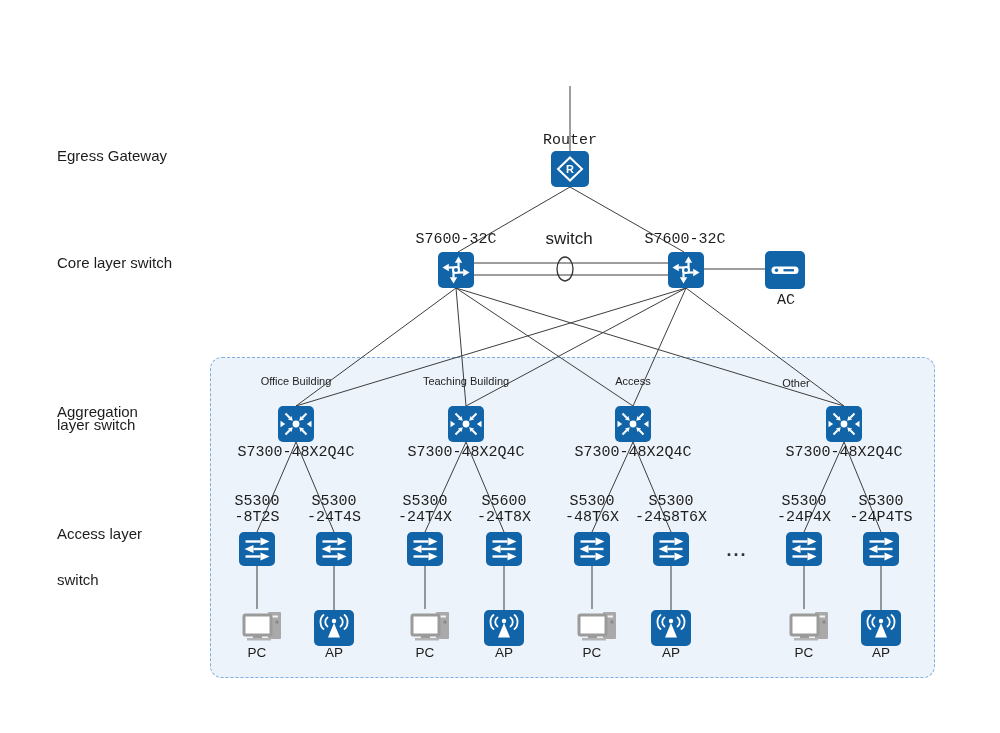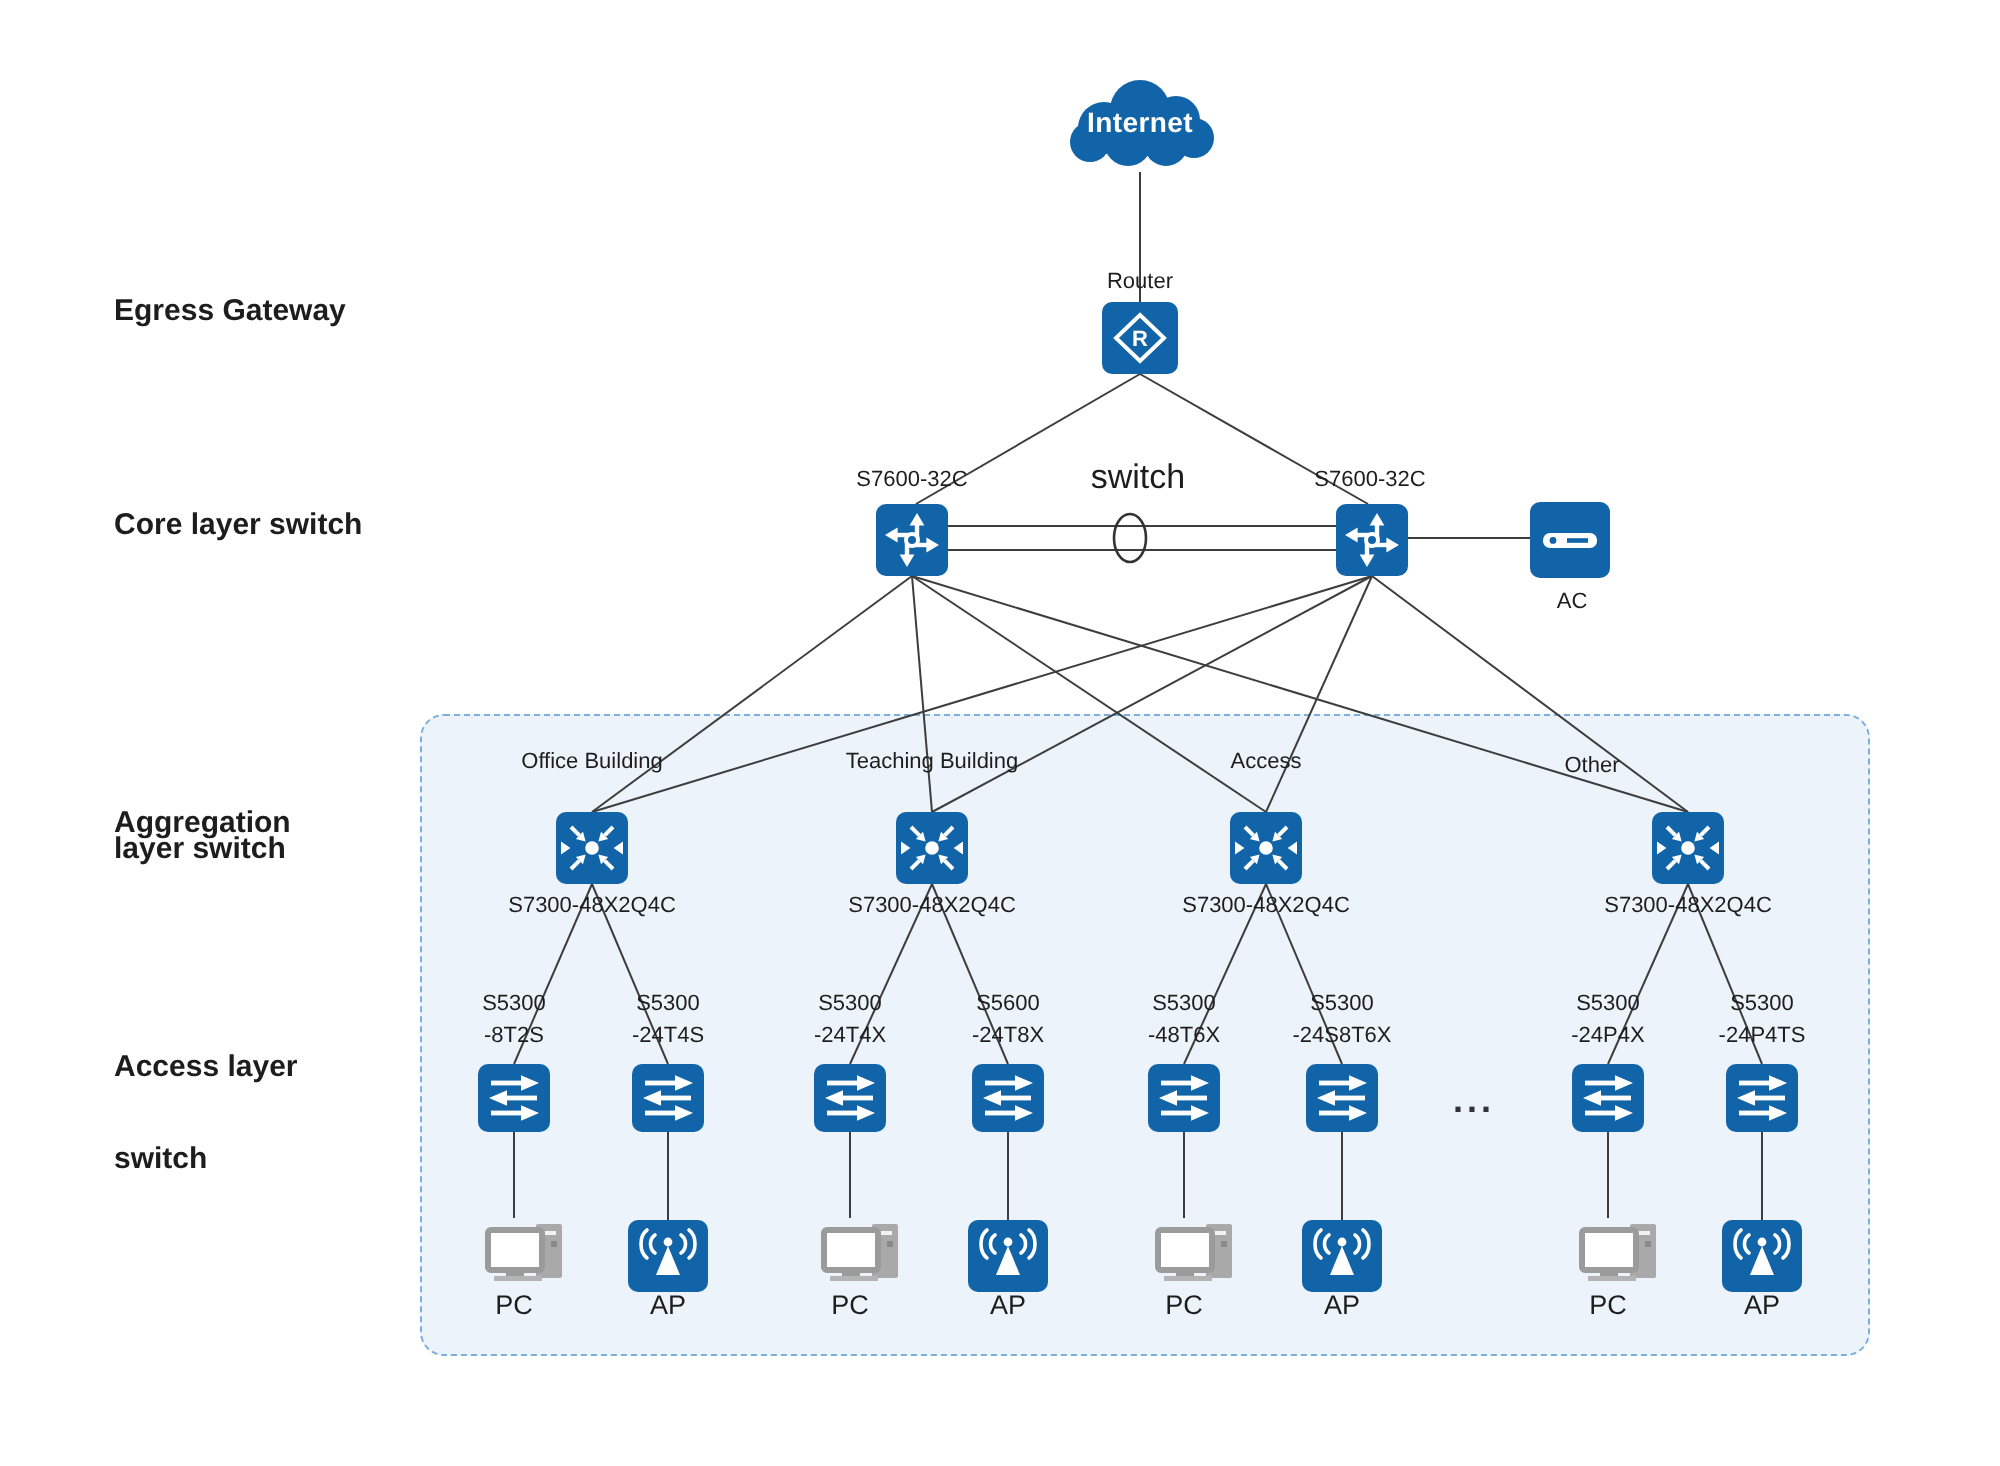--- a/index.html
+++ b/index.html
@@ -1,25 +1,25 @@
 <!DOCTYPE html>
 <html><head>
 <meta charset="utf-8">
 <style>
   html,body{margin:0;padding:0;background:#fff;}
   .stage{
     position:relative;width:1000px;height:733px;background:#ffffff;
     font-family:"Liberation Sans", sans-serif;color:#1d1d1d;overflow:hidden;
   }
   .clabel{position:absolute;transform:translateX(-50%);white-space:nowrap;text-align:center;}
-  .f13{font-size:11px;line-height:16px;}
+  .f13{font-size:15px;line-height:16px;font-family:Liberation Mono, monospace;}
   .f14{font-size:13.5px;line-height:16px;}
   .f15{font-size:11px;line-height:18px;}
   .f17{font-size:17px;line-height:20px;}
-  .rowlabel{position:absolute;left:57px;font-size:15px;line-height:18px;white-space:nowrap;font-weight:bold;}
+  .rowlabel{position:absolute;left:57px;font-size:15px;line-height:18px;white-space:nowrap;}
   .region{
     position:absolute;left:210px;top:357px;width:725px;height:321px;
     background:#edf3fa;border:1.5px dashed #7cafdb;border-radius:12px;box-sizing:border-box;
   }
   .wires{position:absolute;left:0;top:0;pointer-events:none;}
   .node{position:absolute;}
   .node svg{display:block;}
   .cloud{position:absolute;left:528px;top:34px;width:84px;height:52px;}
   .cloud .cloud-text{
     position:absolute;left:0;top:19px;width:100%;text-align:center;
@@ -164,26 +164,20 @@
     <ellipse cx="565" cy="269" rx="8" ry="12" fill="none" stroke="#333" stroke-width="1.3"></ellipse>
   </svg>
 
   <div class="rowlabel" style="top:147px">Egress Gateway</div>
   <div class="rowlabel" style="top:254px">Core layer switch</div>
   <div class="rowlabel" style="top:403px">Aggregation</div>
   <div class="rowlabel" style="top:416px">layer switch</div>
   <div class="rowlabel" style="top:525px">Access layer</div>
   <div class="rowlabel" style="top:571px">switch</div>
 
-  <div class="cloud">
-    <svg width="84" height="52">
-        <use href="#sym-cloud"></use>
-      </svg>
-    <span class="cloud-text">Internet</span>
-  </div>
 
   <div class="clabel f13" style="left:570px;top:133px">Router</div>
   <div class="node" style="left:551px;top:151px">
     <svg width="38" height="36">
         <use href="#sym-router"></use>
       </svg>
   </div>
 
   <div class="clabel f13" style="left:456px;top:232px">S7600-32C</div>
   <div class="clabel f13" style="left:685px;top:232px">S7600-32C</div>

